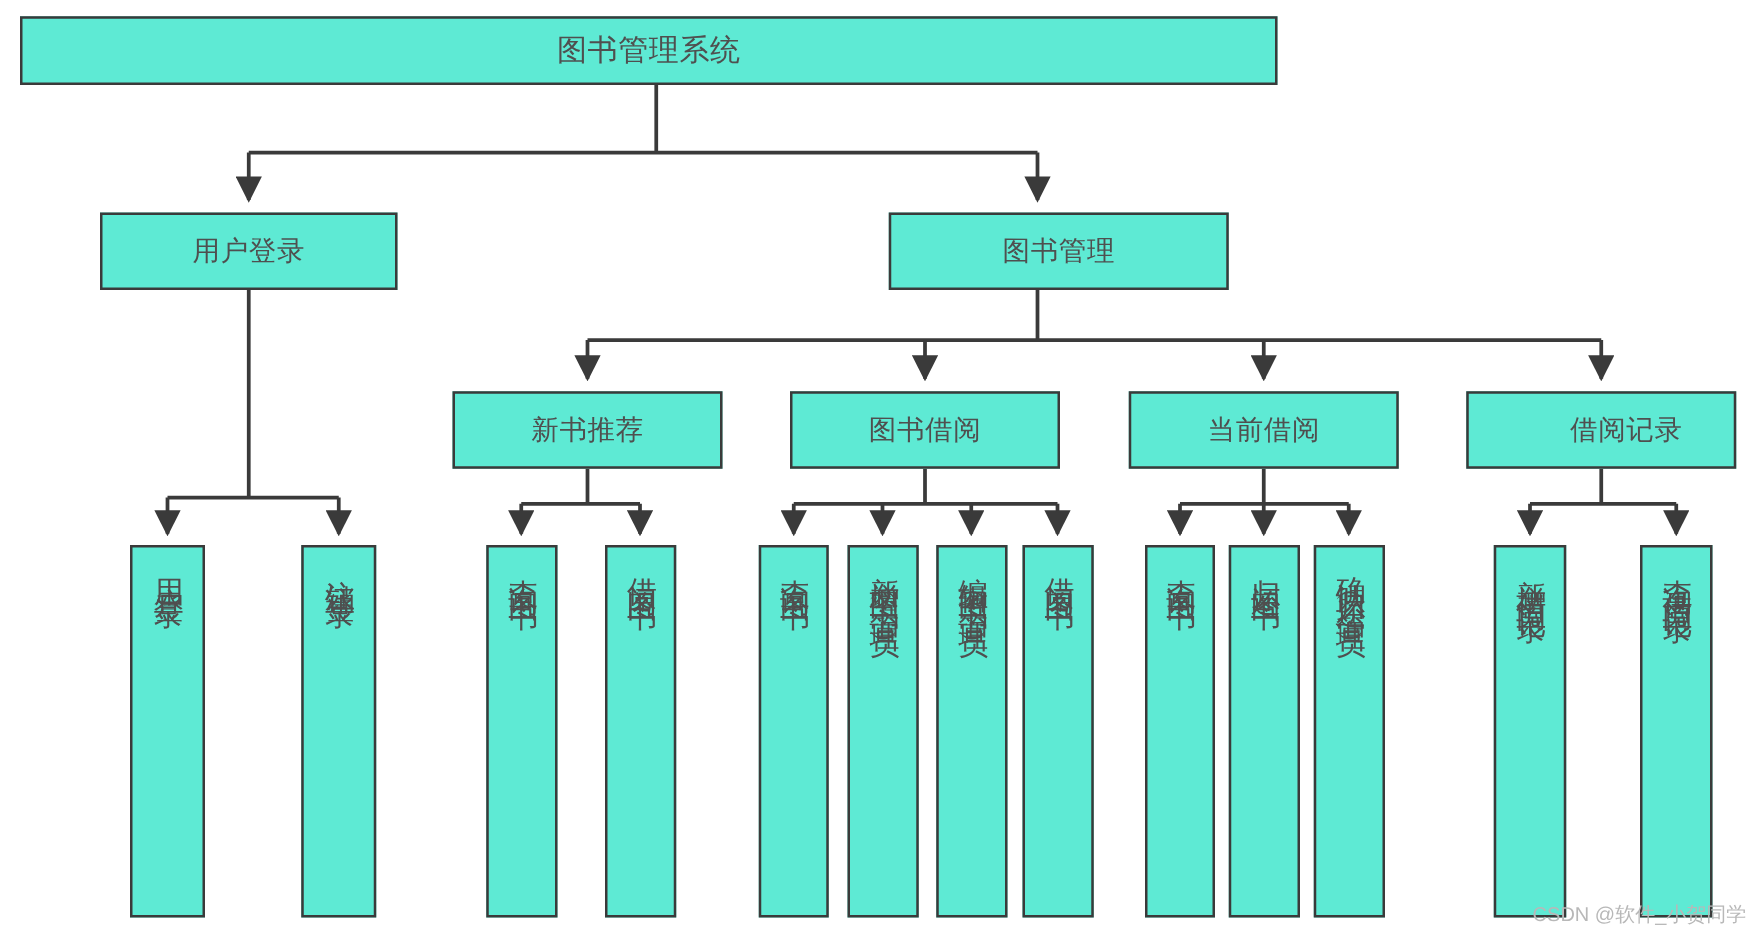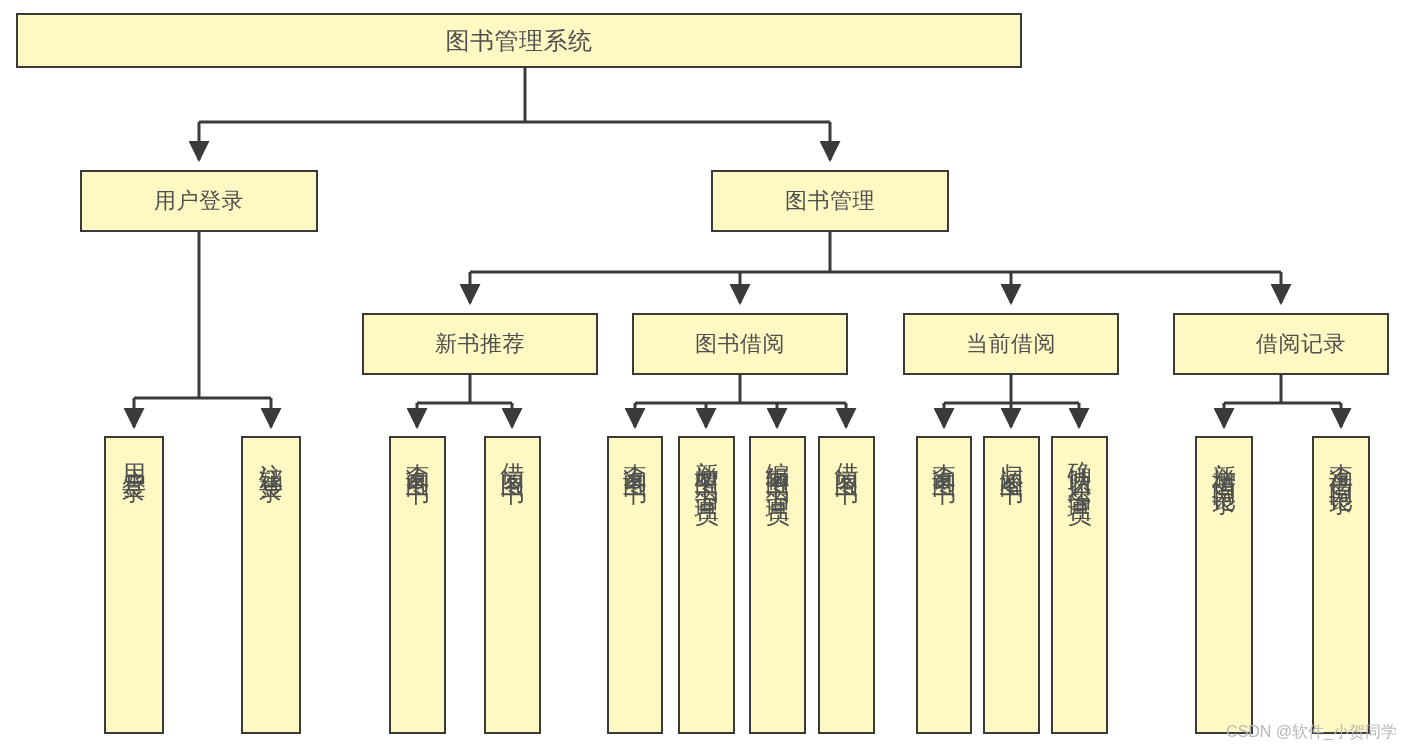--- a/index.html
+++ b/index.html
@@ -10,21 +10,21 @@
     overflow:hidden;
     position:relative;
   }
   #canvas{position:absolute;left:0;top:0;width:1405px;height:747px;}
   svg.edges{position:absolute;left:0;top:0;width:1405px;height:747px;pointer-events:none;}
 
   .node{
     position:absolute;
     box-sizing:border-box;
     border:2.5px solid #3a3a3a;
-    background:#fef9c3;
+    background:#5eead4;
     display:flex;
     align-items:center;
     justify-content:center;
     color:#4a4a4a;
     z-index:2;
   }
   .node .lbl{
     display:block;
     text-align:center;
     line-height:1.25;
@@ -33,26 +33,26 @@
   }
 
   
   .root{left:16px;top:13px;width:1006px;height:55px;}
   .root .lbl{font-size:24px;}
 
   
   .lvl1{height:62px;}
   .lvl1 .lbl{font-size:22px;}
   #n-user-login{left:80px;top:170px;width:238px;}
-  #n-book-mgmt{left:711px;top:170px;width:238px;}
+  #n-book-mgmt{left:711px;top:170px;width:272px;}
 
   
   .lvl2{height:62px;top:313px;}
   .lvl2 .lbl{font-size:22px;}
-  #n-new-book{left:362px;width:236px;}
+  #n-new-book{left:362px;width:216px;}
   #n-book-borrow{left:632px;width:216px;}
   #n-current-borrow{left:903px;width:216px;}
   #n-borrow-record{left:1173px;width:216px;padding-left:40px;}
 
   
   .leaf{
     top:436px;height:298px;
     align-items:flex-start;
     justify-content:center;
     padding-top:4px;

